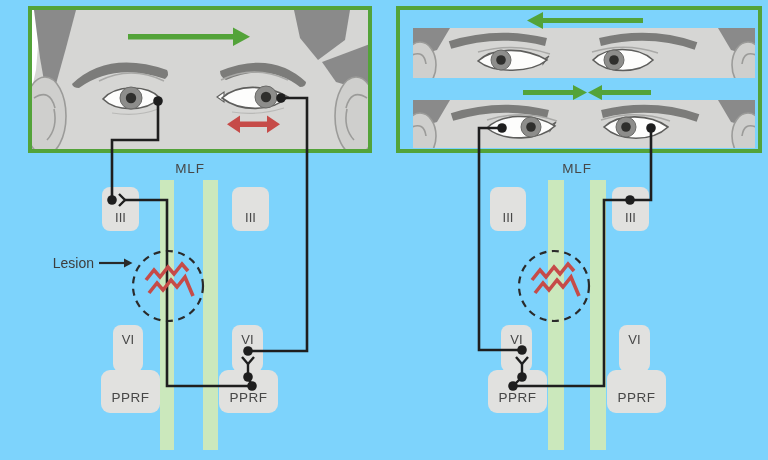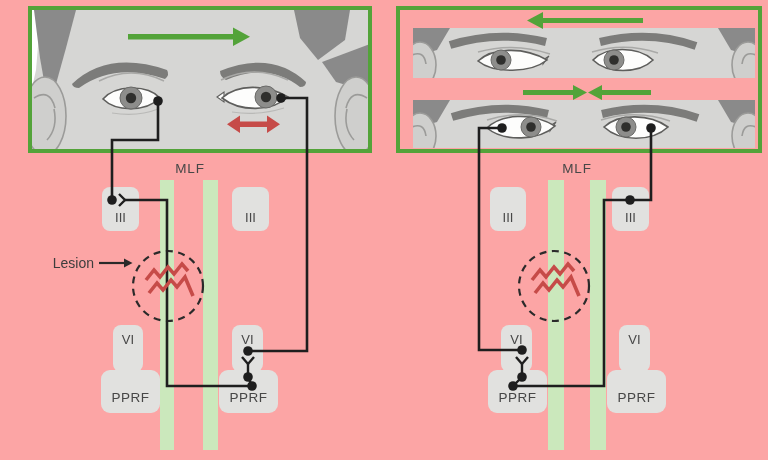--- a/index.html
+++ b/index.html
@@ -1,16 +1,16 @@
 <!DOCTYPE html>
 <html style="--panel_green: #53a339; --mlf_green: #cbe8bc; --nucleus_gray: #e1e1df; --face_gray: #d6d6d4; --hair_gray: #8a8a8a; --red: #c64b48; --wire_black: #1e1e1e; --label_gray: #474747;"><head>
 <meta charset="utf-8">
 <style>
   html,body{margin:0;padding:0;background:#fff;}
-  .stage{width:768px;height:460px;background:#fca5a5;position:relative;overflow:hidden;
+  .stage{width:768px;height:460px;background:#7dd3fc;position:relative;overflow:hidden;
          font-family:"Liberation Sans",sans-serif;}
   svg{display:block;}
   .panel-border{fill:none;stroke:var(--panel_green);stroke-width:4;}
   .face{fill:var(--face_gray);}
   .hair{fill:var(--hair_gray);}
   .brow{fill:#7c7c7a;}
   .browline{fill:none;stroke:#7c7c7a;stroke-width:8;}
   .ear{fill:#cfcfcd;stroke:#9b9b99;stroke-width:1.6;}
   .earline{fill:none;stroke:#9b9b99;stroke-width:1.6;}
   .crease{fill:none;stroke:#a9a9a7;stroke-width:1.4;}

